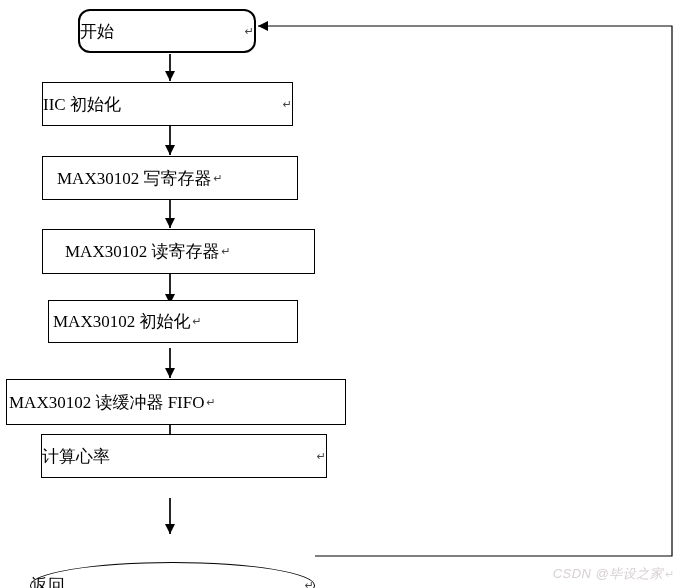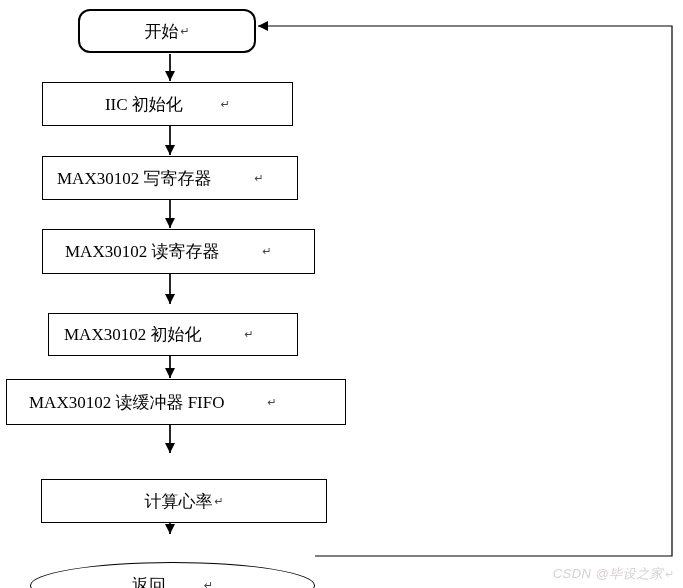--- a/index.html
+++ b/index.html
@@ -11,44 +11,44 @@
   .canvas {
     position: relative; width: 683px; height: 588px; background: #ffffff;
   }
   .connectors {
     position: absolute; left: 0; top: 0; width: 683px; height: 588px;
   }
   .node {
     position: absolute;
     border: 1px solid #000000;
     background: #ffffff;
-    display: flex; align-items: center; justify-content: center;
+    display: flex; align-items: center; justify-content: space-between;
     font-size: 17px; color: #000000; white-space: nowrap;
     line-height: 1;
   }
-  .node.align-left { justify-content: flex-start; gap: 41px; }
+  .node.align-left { justify-content: flex-start; }
   .node.rounded {
     border-width: 2px; border-radius: 12px;
   }
   .node.ellipse {
     border-radius: 50%;
   }
   .crlf {
     font-size: 11px; color: #444444; margin-left: 2px;
     font-family: "DejaVu Sans", sans-serif;
     align-self: center;
   }
   
   .n-start  { left: 78px;  top: 9px;   width: 178px; height: 44px; }
   .n-iic    { left: 42px;  top: 82px;  width: 251px; height: 44px; gap: 36px; }
   .n-write  { left: 42px;  top: 156px; width: 256px; height: 44px; padding-left: 14px; }
   .n-read   { left: 42px;  top: 229px; width: 273px; height: 45px; padding-left: 22px; }
-  .n-init   { left: 48px;  top: 313px; width: 250px; height: 43px; padding-left: 15px; text-align: right; }
-  .n-fifo   { left: 6px;   top: 379px; width: 340px; height: 46px; padding-left: 22px; }
-  .n-calc   { left: 41px;  top: 479px; width: 286px; height: 44px; }
+  .n-init   { left: 48px;  top: 300px; width: 250px; height: 43px; padding-left: 4px; text-align: right; }
+  .n-fifo   { left: 6px;   top: 379px; width: 340px; height: 46px; padding-left: 2px; }
+  .n-calc   { left: 41px;  top: 434px; width: 286px; height: 44px; }
   .n-return { left: 30px;  top: 562px; width: 285px; height: 47px; gap: 36px; }
   .watermark {
     position: absolute; right: 8px; bottom: 5px;
     font-family: "Liberation Sans", "DejaVu Sans", sans-serif;
     font-size: 13px; color: #d8d0d0; letter-spacing: 0.5px;
     white-space: nowrap;
     font-style: italic;
   }
   .watermark .crlf { color: #ddd5d5; }
 </style>

